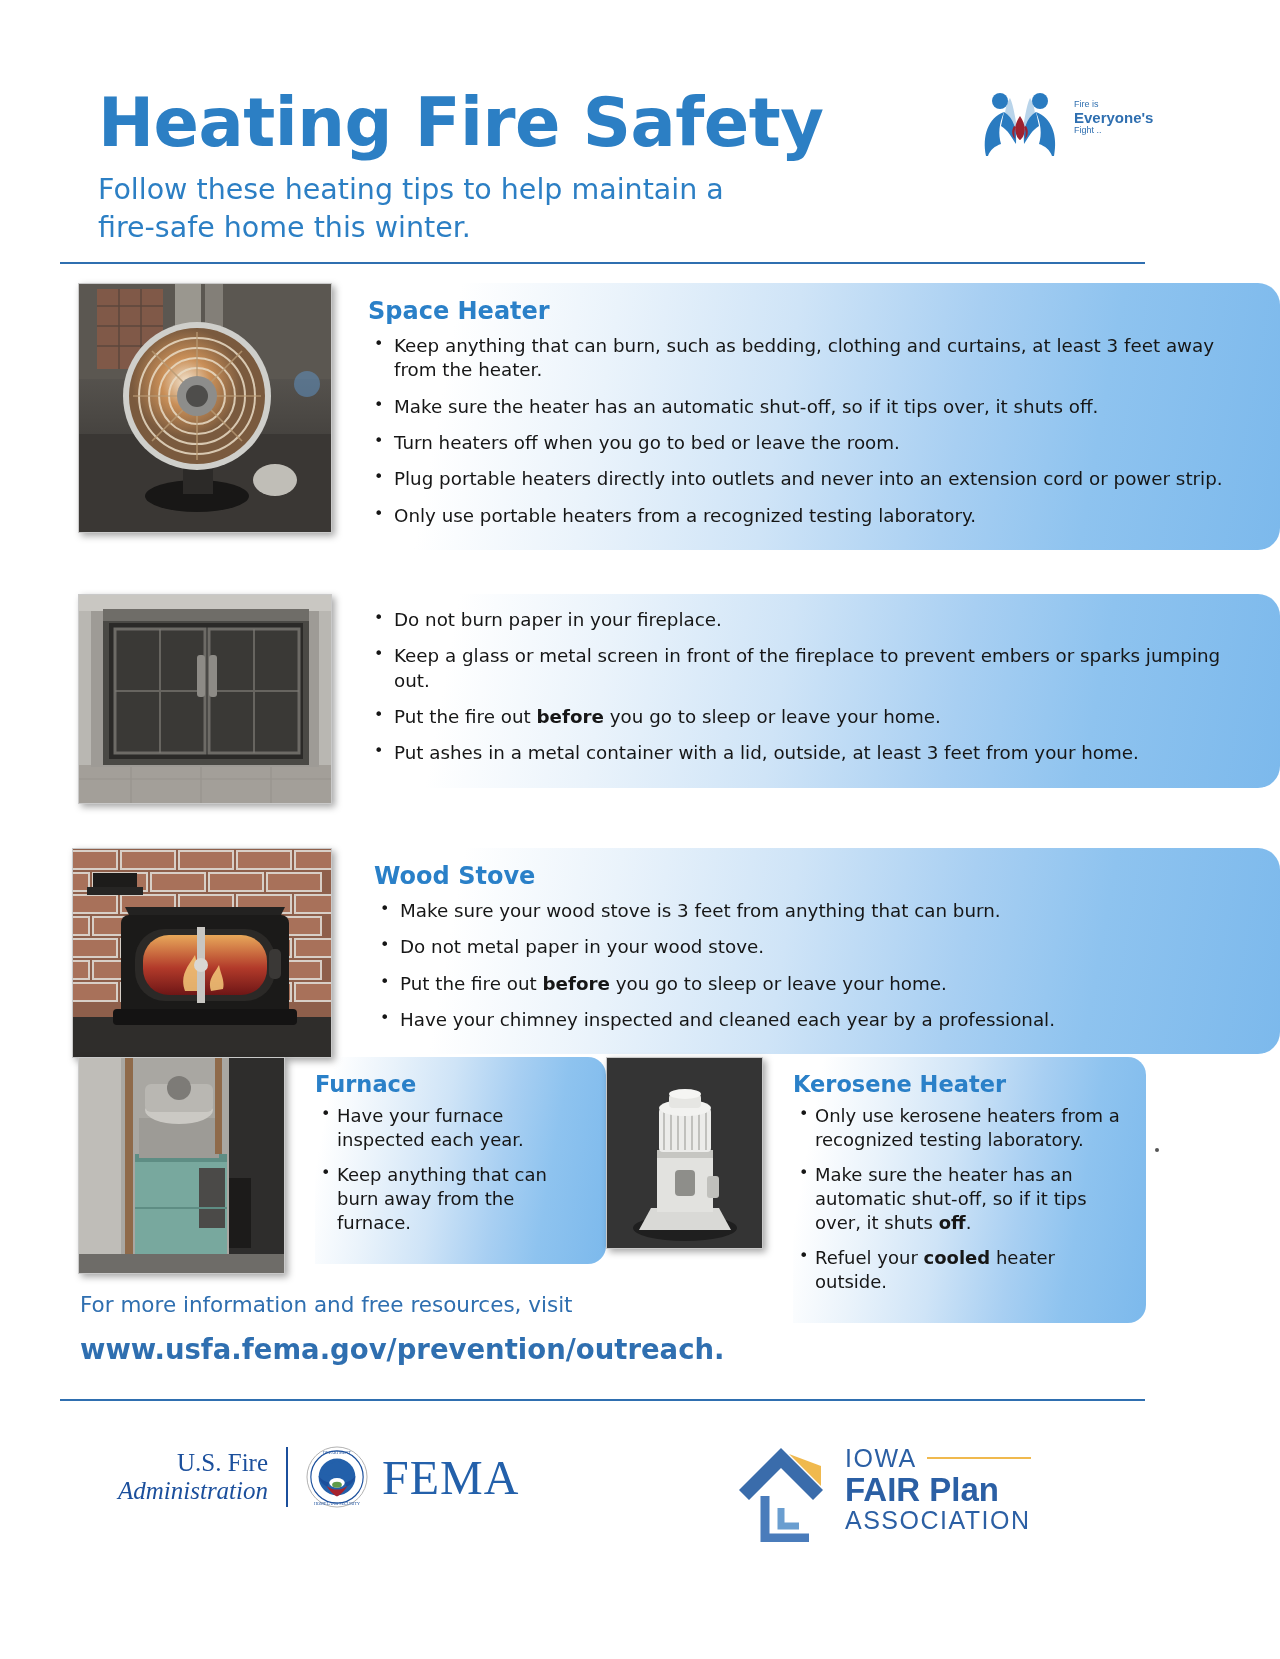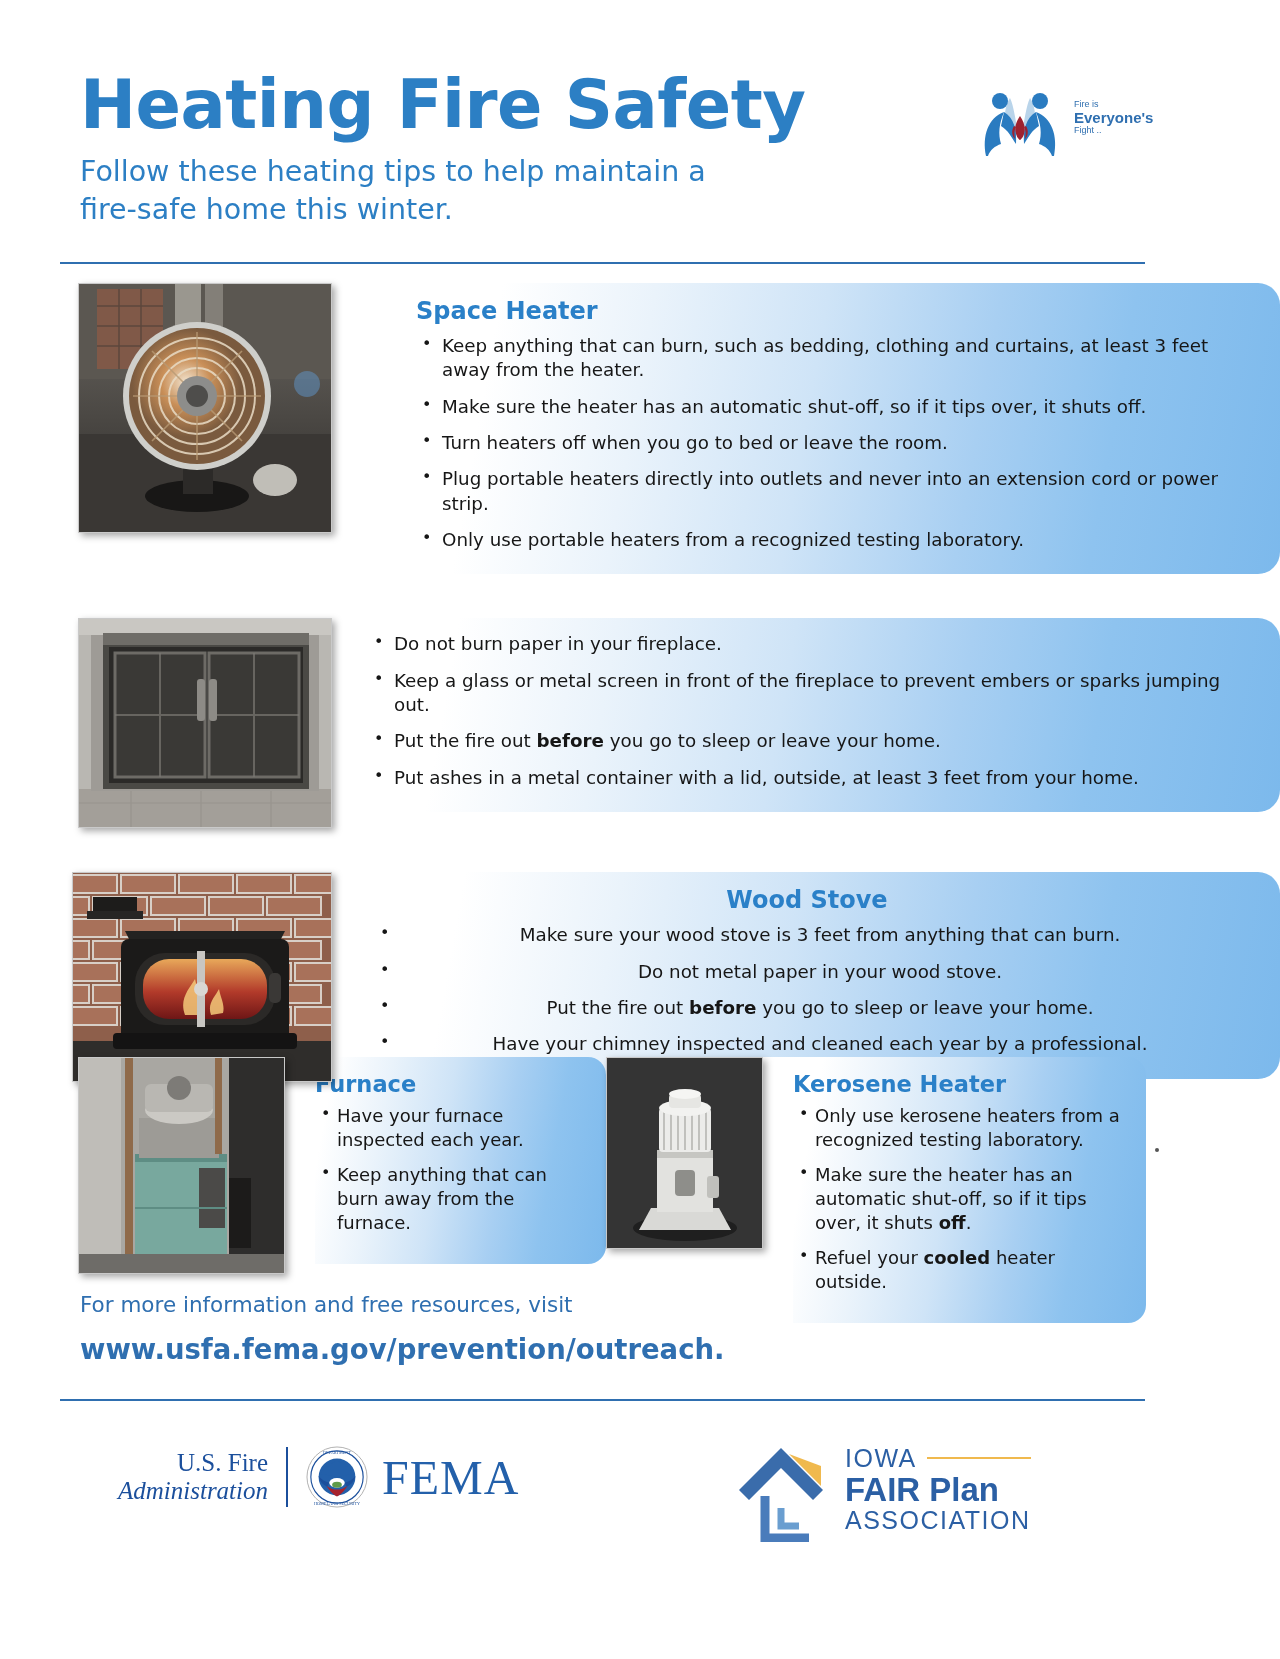--- a/index.html
+++ b/index.html
@@ -5,21 +5,21 @@
   * { box-sizing: border-box; margin: 0; padding: 0; }
   body {
     width: 1280px;
     height: 1659px;
     background: #ffffff;
     font-family: "Liberation Sans", sans-serif;
     color: #1a1a1a;
     position: relative;
     overflow: hidden;
   }
-  .page { position: relative; width: 1280px; height: 1659px; padding: 0; }
+  .page { position: relative; width: 1280px; height: 1659px; padding: 18px; }
 
   
   .header { position: relative; padding: 72px 60px 0 80px; }
   .title {
     font-size: 67px;
     font-weight: bold;
     color: #2c7fc4;
     letter-spacing: -0.5px;
     line-height: 1.0;
     font-family: "DejaVu Sans", sans-serif;
@@ -125,26 +125,26 @@
   ul.tips li::before {
     content: "\2022";
     position: absolute;
     left: 6px; top: -1px;
     font-size: 16px;
     color: #161616;
   }
   ul.tips li b { font-weight: bold; }
 
   
-  .sec-space   { margin-left: 78px; gap: 48px; }
+  .sec-space   { margin-left: 78px; }
   .sec-space .panel   { margin-left: -12px; }
   .sec-fire    { margin-left: 78px; margin-top: 44px; }
   .sec-fire .panel    { margin-left: -12px; }
   .sec-wood    { margin-left: 72px; margin-top: 44px; }
-  .sec-wood .panel    { margin-left: -6px; text-align: center; }
+  .sec-wood .panel    { margin-left: -6px; }
 
   
   .row-bottom {
     position: absolute;
     top: 1057px;
     left: 0;
     width: 1280px;
     display: flex;
   }
   .col { display: flex; align-items: flex-start; }

